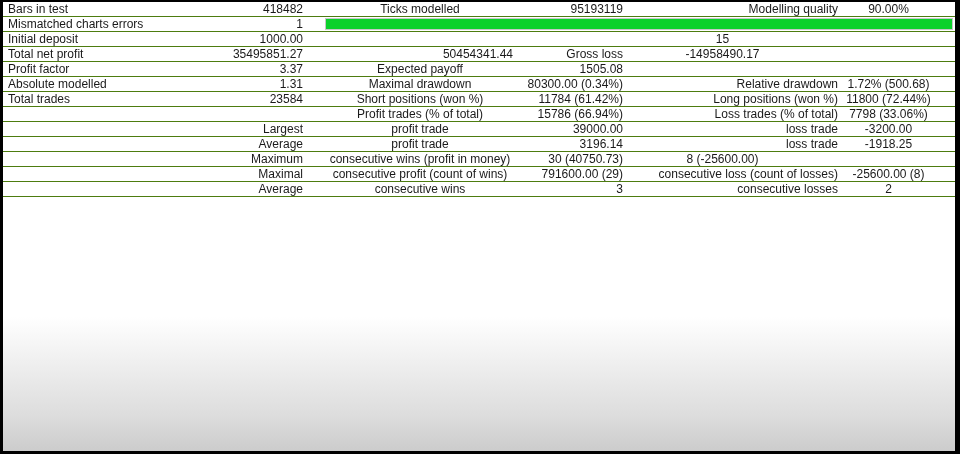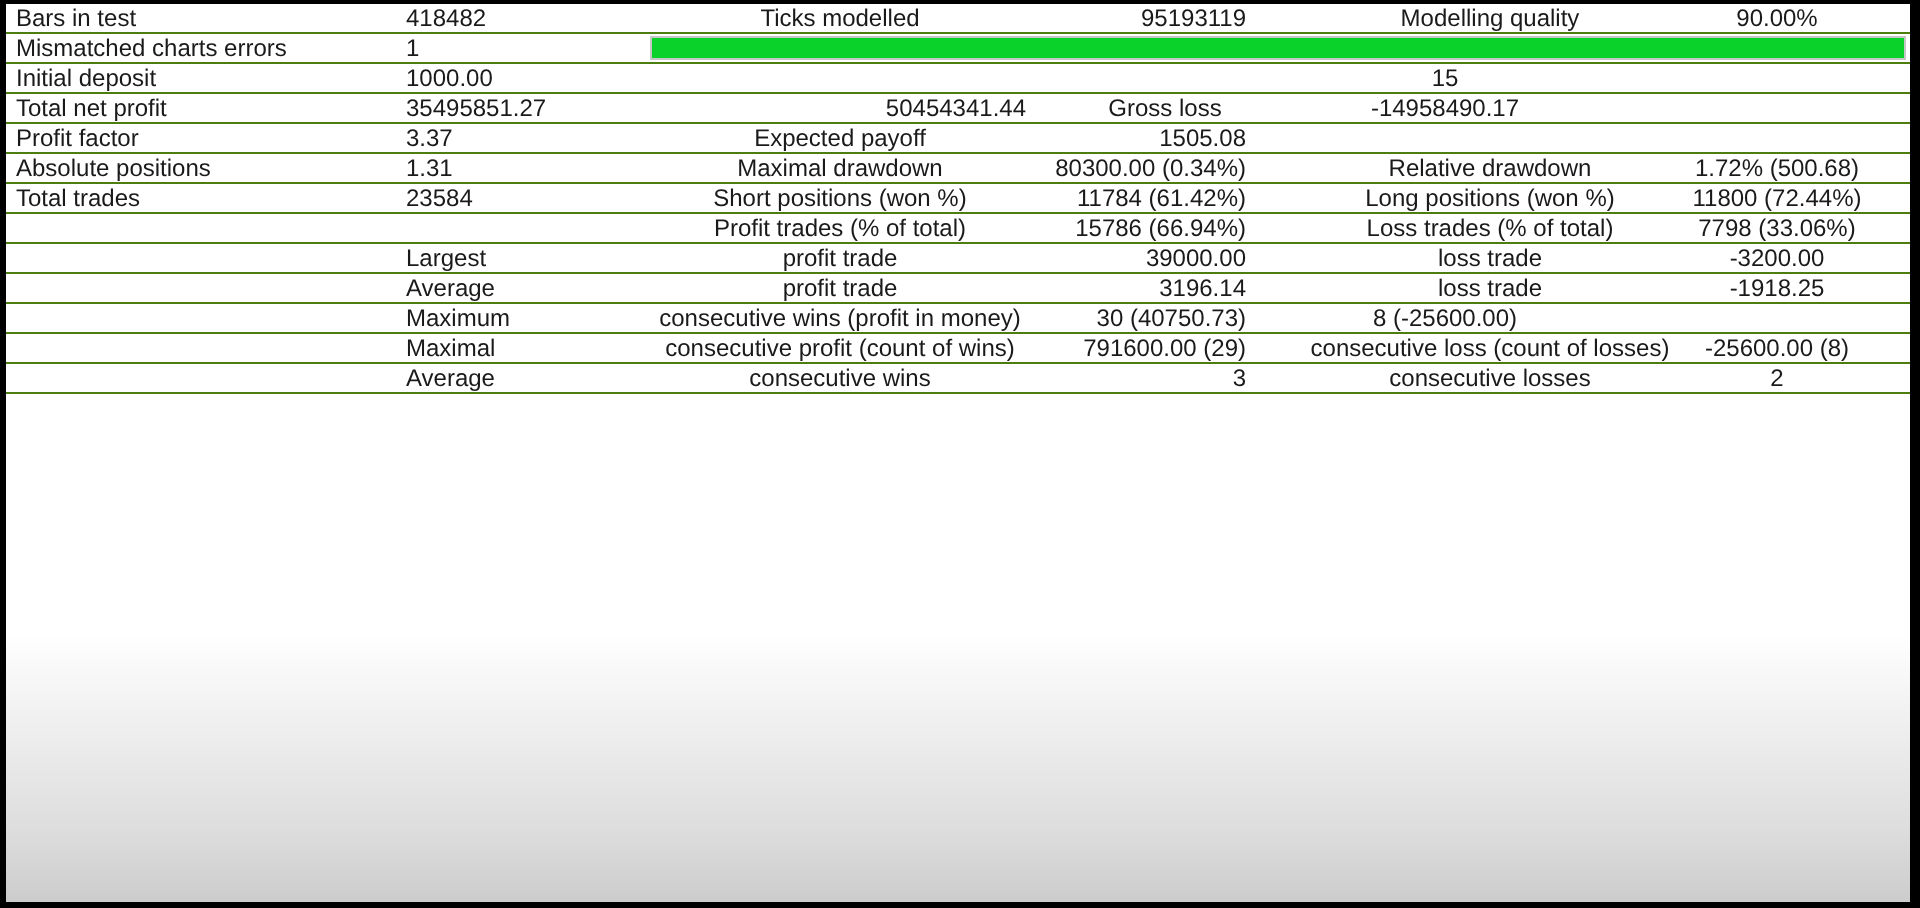--- a/index.html
+++ b/index.html
@@ -24,24 +24,24 @@
     grid-template-columns:200px 100px 210px 110px 215px 1fr;
     height:14px;
     line-height:14px;
     border-bottom:1px solid #4d7c0f;
     font-size:12px;
     color:#1a1a1a;
     white-space:nowrap;
   }
   .row span{overflow:hidden;}
   .c1l{padding-left:5px;text-align:left;}
-  .c1v{}
+  .c1v{text-align:right;}
   .c2l{padding-left:24px;text-align:center;}
   .c2v{text-align:right;}
-  .c3l{padding-left:29px;text-align:center;}
+  .c3l{padding-left:29px;text-align:right;}
   .c3v{text-align:center;padding-right:16px;}
   .quality-bar{
     grid-column:3 / 7;
     margin:1px 2px 1px 22px;
     background:#0bd12b;
     border:1px solid #c7c7c7;
   }
 </style>
 </head>
 <body>
@@ -83,21 +83,21 @@
     <div class="row">
       <span class="c1l">Profit factor</span>
       <span class="c1v">3.37</span>
       <span class="c2l">Expected payoff</span>
       <span class="c2v">1505.08</span>
       <span class="c3l"></span>
       <span class="c3v"></span>
     </div>
 
     <div class="row">
-      <span class="c1l">Absolute positions</span>
+      <span class="c1l">Absolute modelled</span>
       <span class="c1v">1.31</span>
       <span class="c2l">Maximal drawdown</span>
       <span class="c2v">80300.00 (0.34%)</span>
       <span class="c3l">Relative drawdown</span>
       <span class="c3v">1.72% (500.68)</span>
     </div>
 
     <div class="row">
       <span class="c1l">Total trades</span>
       <span class="c1v">23584</span>

